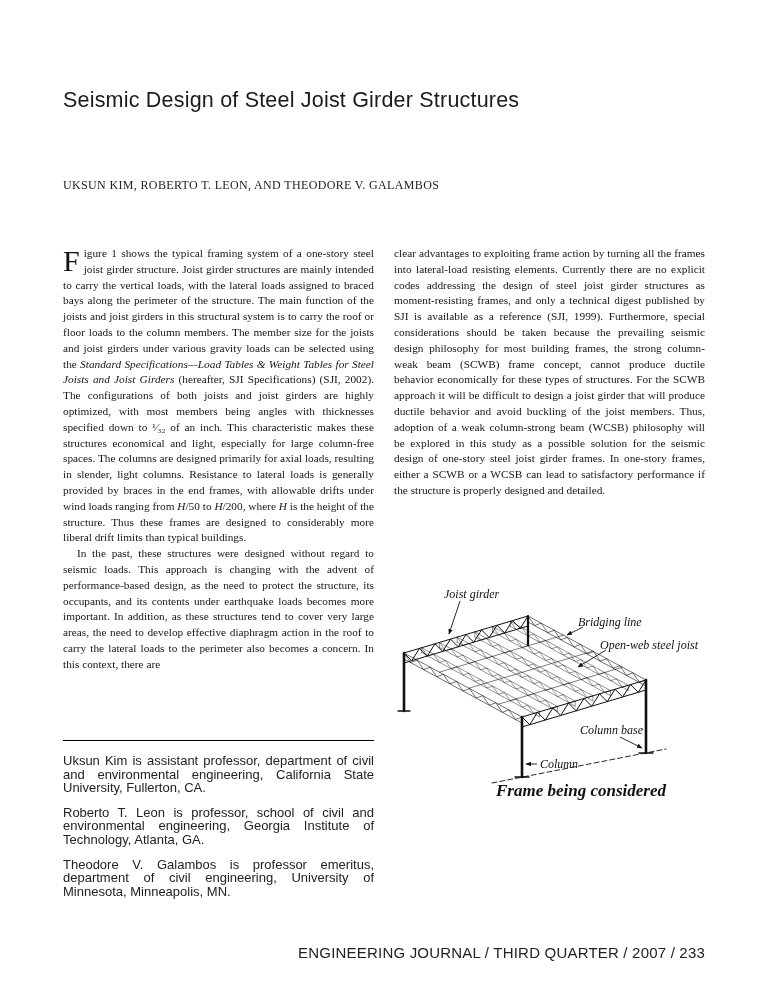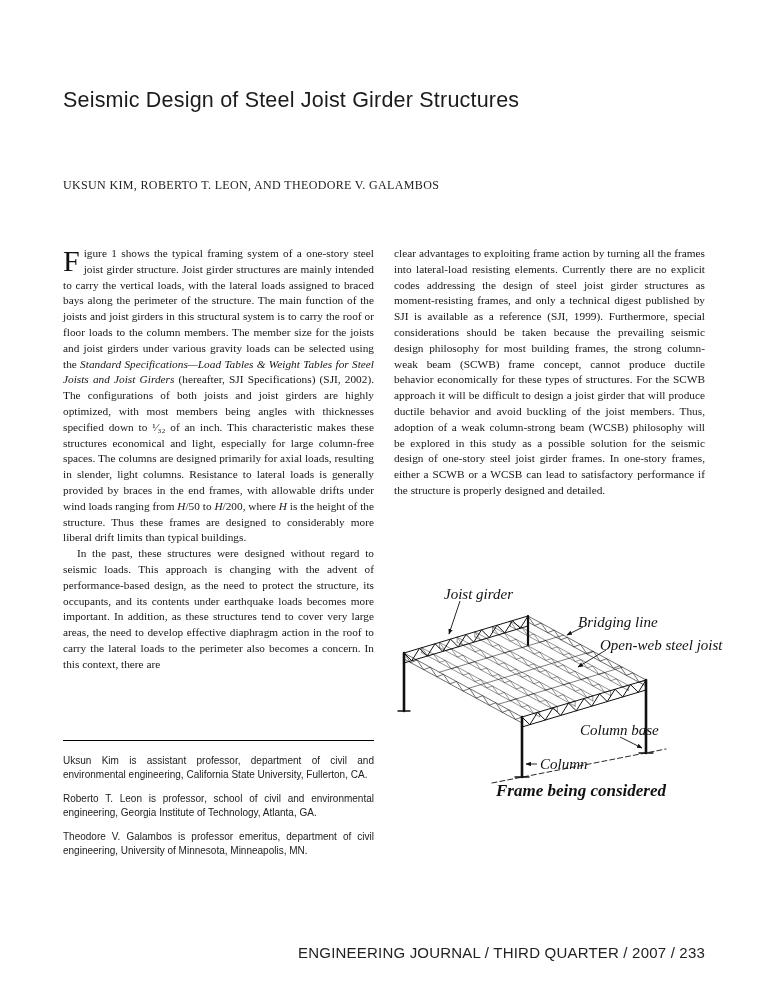--- a/index.html
+++ b/index.html
@@ -24,30 +24,30 @@
   }
   .col { width:311px; font-size:11.3px; line-height:15.8px; text-align:justify; color:#161616; }
   .col p.indent { text-indent:14px; }
   .dropcap {
     float:left; font-size:30px; line-height:27px; padding:1px 4px 0 0; color:#111;
   }
   i { }
   .figure { position:relative; width:312px; height:216px; margin-top:88px; }
   .figure svg { position:absolute; left:0; top:0; }
   .fig-label {
-    position:absolute; font-style:italic; font-size:15px; line-height:12px;
+    position:absolute; font-style:italic; font-size:12px; line-height:12px;
     white-space:nowrap; color:#111;
   }
   .fig-label.bold { font-weight:700; font-size:17px; }
   .caption {
     margin-top:18px; text-align:center; font-style:italic; font-size:10.6px; color:#222;
   }
   .bio {
     position:absolute; left:63px; top:740px; width:311px;
-    font-family:"Liberation Sans", sans-serif; font-size:10px; line-height:13.6px;
+    font-family:"Liberation Sans", sans-serif; font-size:13px; line-height:13.6px;
     color:#222; text-align:justify;
   }
   .bio-rule { border-top:1px solid #000; width:311px; margin-bottom:13px; }
   .bio p { margin-bottom:11px; }
   .footer {
     position:absolute; left:63px; top:944px; width:642px; text-align:right;
     font-family:"Liberation Sans", sans-serif; font-size:15px; letter-spacing:0.2px; color:#222;
   }
 </style>
 </head>

